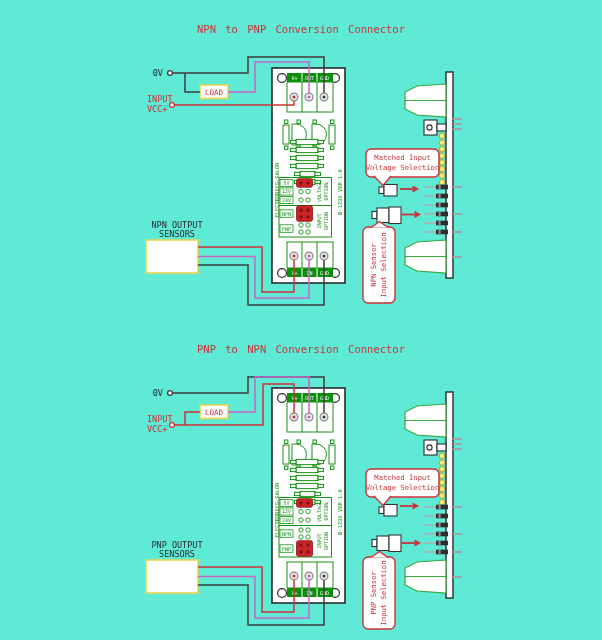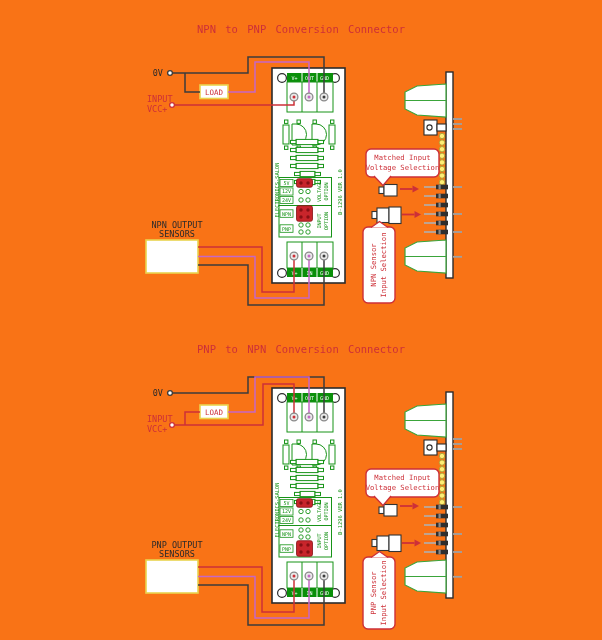--- a/index.html
+++ b/index.html
@@ -1,17 +1,17 @@
 <!DOCTYPE html>
 <html><head>
 <meta charset="utf-8">
 <style>
   html,body{margin:0;padding:0;background:#ffffff;}
   body{width:602px;height:640px;overflow:hidden;position:relative;}
-  #canvas{position:absolute;left:0;top:0;width:602px;height:640px;background:#f97316;}
+  #canvas{position:absolute;left:0;top:0;width:602px;height:640px;background:#5eead4;}
   svg text{font-family:"DejaVu Sans Mono","Liberation Mono",monospace;}
   svg{position:absolute;left:0;}
 </style>
 </head>
 <body>
 
 <div id="canvas">
     <svg width="602" height="320" viewBox="0 0 602 320" style="top:0px">
       <text x="301" y="33" font-size="10.5" fill="#cd3038" text-anchor="middle" style="word-spacing:3px">NPN to PNP Conversion Connector</text>
       <text x="163" y="76.2" font-size="8.5" fill="#2b2b2b" text-anchor="end">0V</text>

